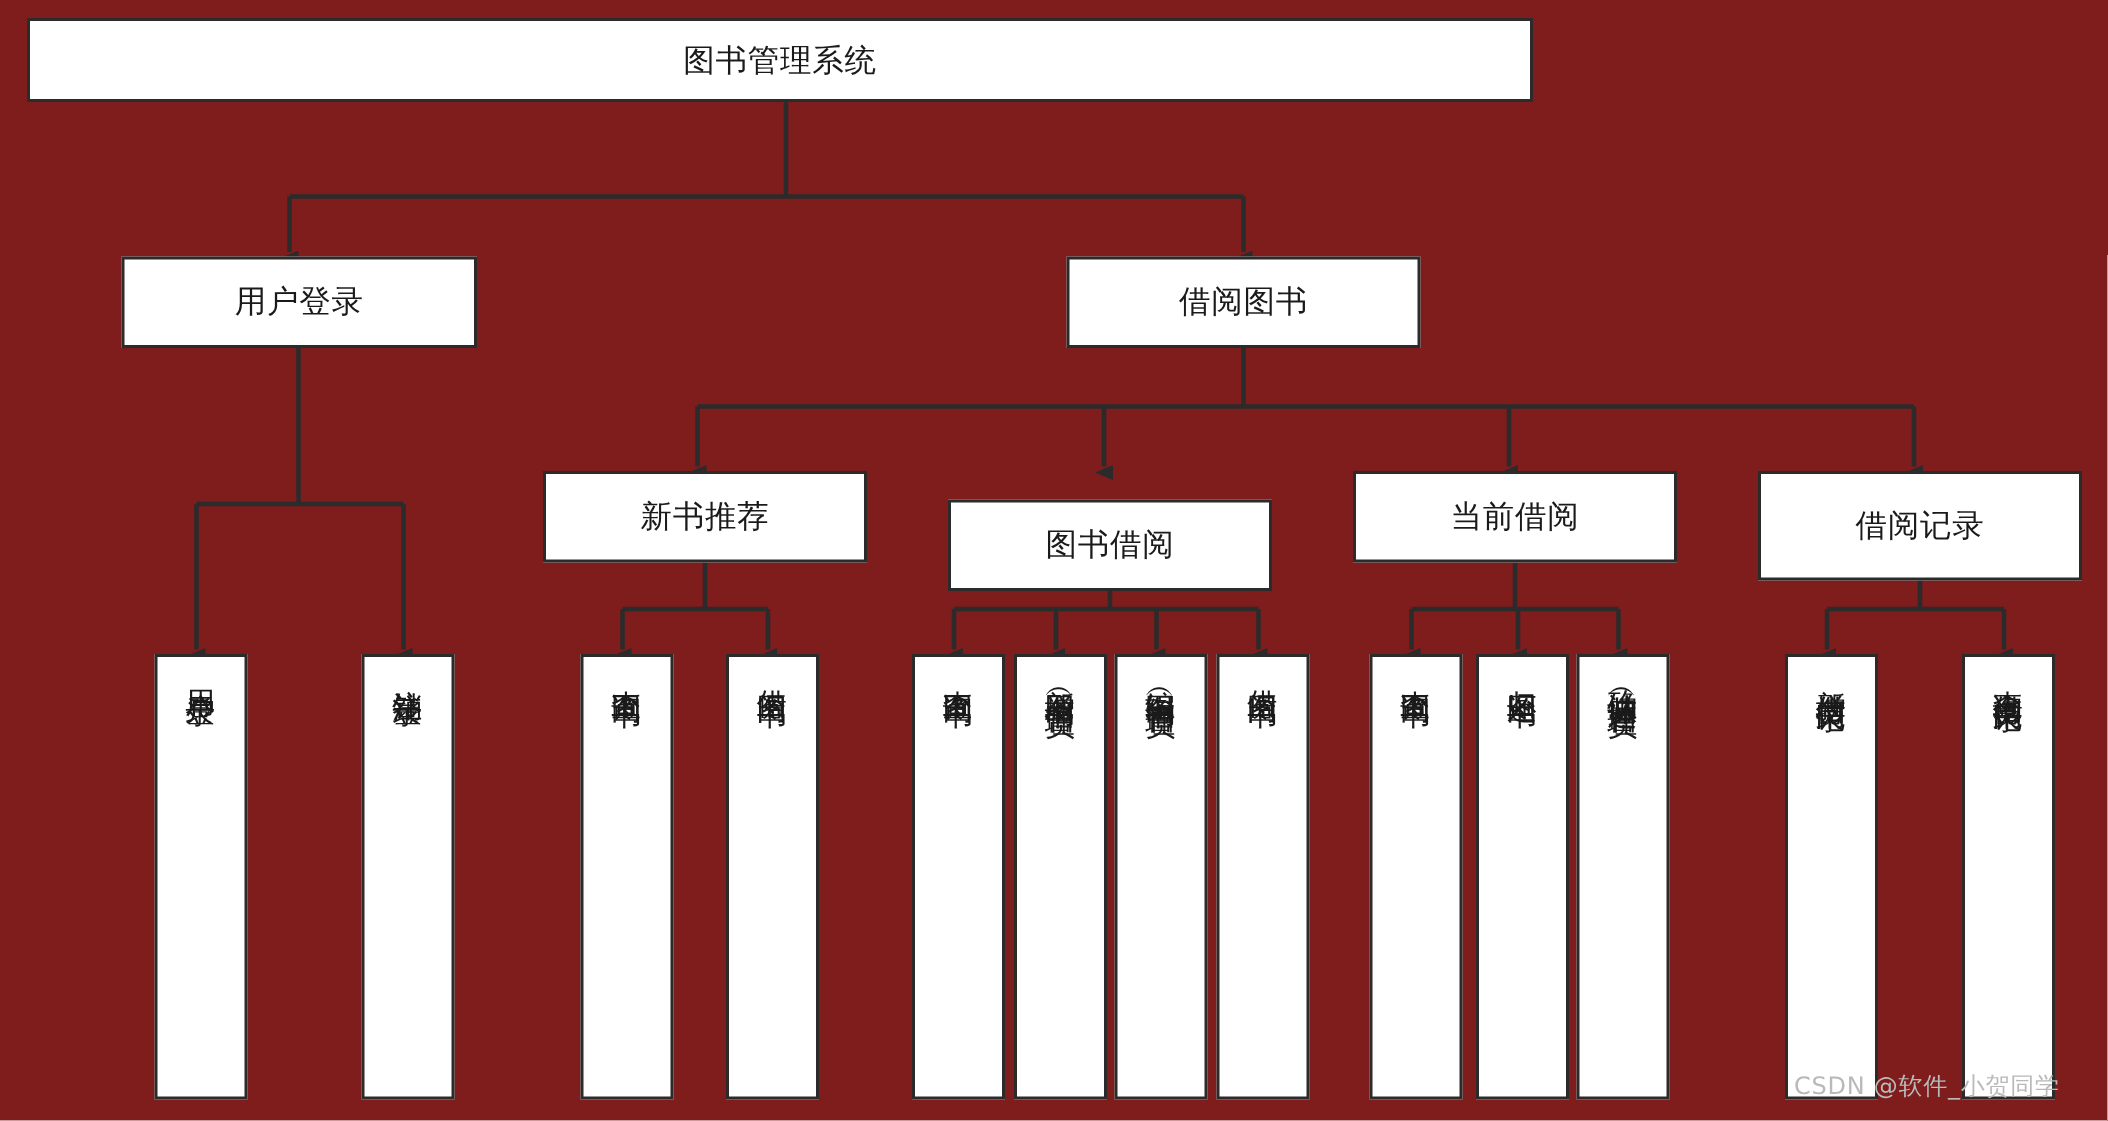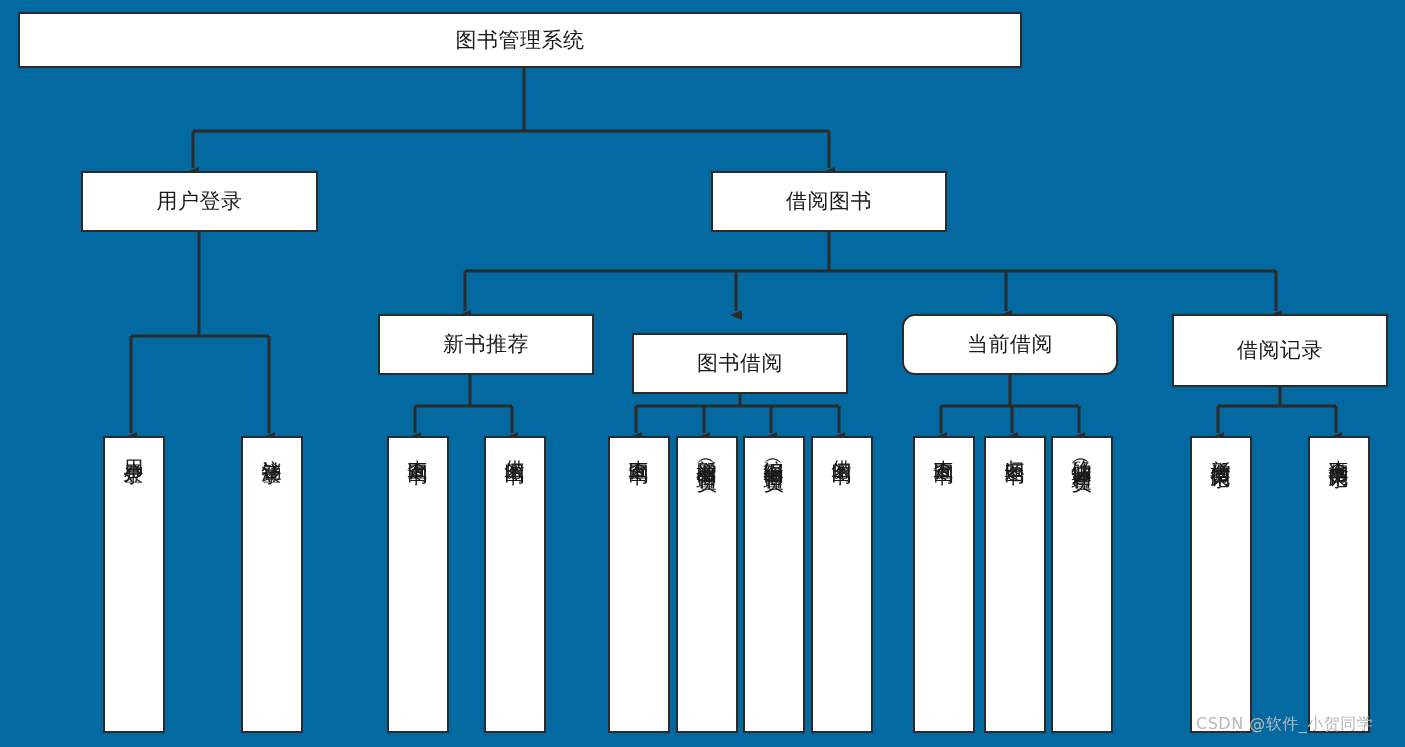--- a/index.html
+++ b/index.html
@@ -8,21 +8,21 @@
     padding: 0;
     background: #ffffff;
   }
   body {
     font-family: "DejaVu Sans", "Liberation Sans", sans-serif;
   }
   #canvas {
     position: relative;
     width: 1405px;
     height: 747px;
-    background: #0369a1;
+    background: #7f1d1d;
     overflow: hidden;
   }
   #edges {
     position: absolute;
     left: 0;
     top: 0;
     width: 1405px;
     height: 747px;
     pointer-events: none;
   }
@@ -127,27 +127,27 @@
   <div id="nodes">
       <div class="node horizontal root" style="left: 18px; top: 12px; width: 1004px; height: 56px;">
         <span class="node-label">图书管理系统</span>
       </div>
       <div class="node horizontal" style="left: 81px; top: 171px; width: 237px; height: 61px;">
         <span class="node-label">用户登录</span>
       </div>
       <div class="node horizontal" style="left: 711px; top: 171px; width: 236px; height: 61px;">
         <span class="node-label">借阅图书</span>
       </div>
-      <div class="node horizontal" style="left: 362px; top: 314px; width: 216px; height: 61px; margin-left: 16px;">
+      <div class="node horizontal" style="left: 362px; top: 314px; width: 216px; height: 61px;">
         <span class="node-label">新书推荐</span>
       </div>
       <div class="node horizontal" style="left: 632px; top: 333px; width: 216px; height: 61px;">
         <span class="node-label">图书借阅</span>
       </div>
-      <div class="node horizontal" style="left: 902px; top: 314px; width: 216px; height: 61px; border-radius: 13px;">
+      <div class="node horizontal" style="left: 902px; top: 314px; width: 216px; height: 61px;">
         <span class="node-label">当前借阅</span>
       </div>
       <div class="node horizontal" style="left: 1172px; top: 314px; width: 216px; height: 73px;">
         <span class="node-label">借阅记录</span>
       </div>
       <div class="node vertical" style="left: 103px; top: 436px; width: 62px; height: 297px;">
         <span class="node-label">用户登录</span>
       </div>
       <div class="node vertical" style="left: 241px; top: 436px; width: 62px; height: 297px;">
         <span class="node-label">注销登录</span>

